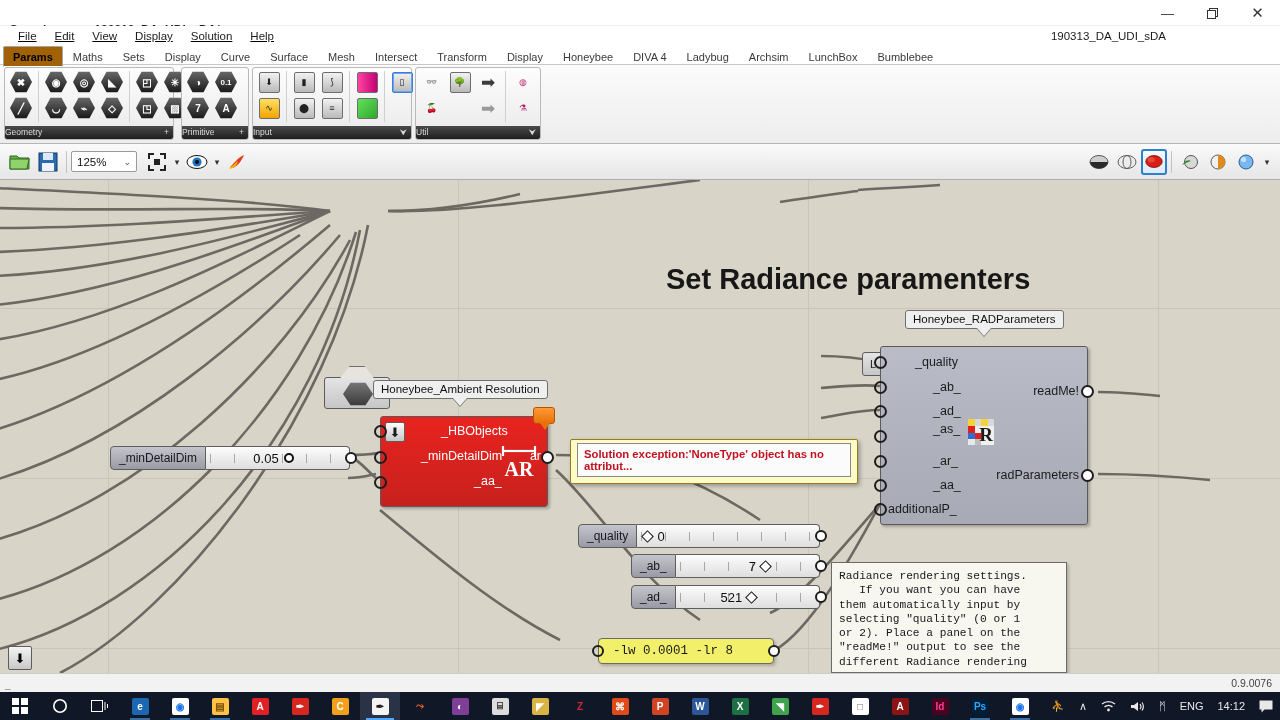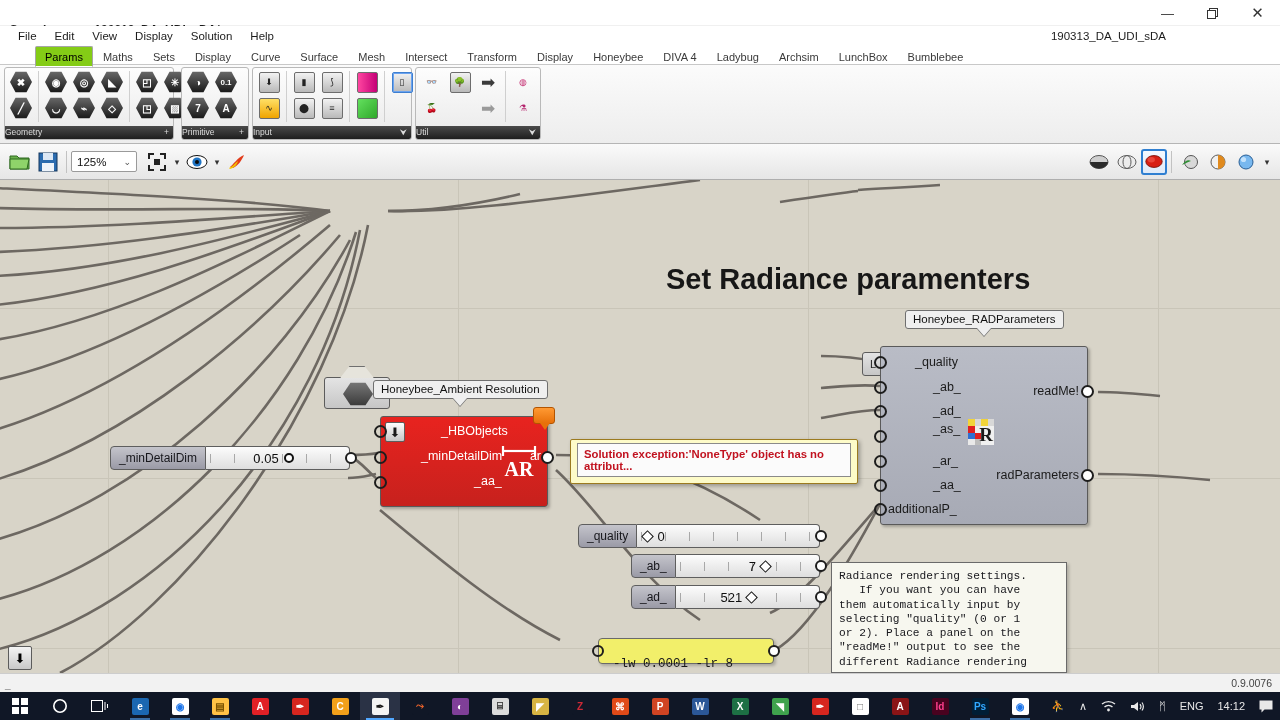--- a/index.html
+++ b/index.html
@@ -23,43 +23,44 @@
   .winbtn {
     width: 45px; height: 26px; display: flex; align-items: center; justify-content: center;
     font-size: 13px; color: #333;
   }
   .winbtn.close { font-size: 15px; }
 
   
   .menubar {
     position: absolute; left: 0; top: 26px; width: 1175px; height: 20px;
     background: #ffffff;
+    text-decoration: underline;
   }
   .menubar .items { display: flex; padding-left: 9px; }
   .menubar .mi {
     font-size: 11.5px; color: #1b1b1b; padding: 3px 9px 3px 9px; line-height: 14px;
   }
   .docname {
     position: absolute; right: 9px; top: 4px; font-size: 11.5px; color: #1b1b1b;
   }
 
   
   .tabbar {
     position: absolute; left: 0; top: 46px; width: 1280px; height: 19px;
     background: #ffffff; border-bottom: 1px solid #c8c8c8;
   }
   .tabbar .items { display: flex; padding-left: 3px; }
   .tab {
     font-size: 11px; color: #3a3a3a; padding: 3px 9px 2px 9px; line-height: 14px;
     border: 1px solid transparent; border-bottom: none;
   }
   .tab.active {
-    background: #84cc16; border: 1px solid #a6a6a6; border-bottom: 1px solid #ffffff;
-    color: #000; font-weight: normal; border-radius: 2px 2px 0 0;
-    position: relative; z-index: 3; margin-left: 32px;
+    background: #a16207; border: 1px solid #a6a6a6; border-bottom: 1px solid #ffffff;
+    color: #000; font-weight: bold; border-radius: 2px 2px 0 0;
+    position: relative; z-index: 3;
   }
 
   
   .ribbon {
     position: absolute; left: 0; top: 65px; width: 1280px; height: 79px;
     background: linear-gradient(#fbfbfb, #ededed);
     border-bottom: 1px solid #b5b5b5;
   }
   .grp {
     position: absolute; top: 2px; height: 73px;
@@ -213,21 +214,21 @@
     position: absolute; background: #f7f7ef; border: 1px solid #6a6a6a;
     box-shadow: 2px 2px 3px rgba(0,0,0,0.2);
   }
   .ghpanel.yellow { background: #f2ef6a; border-radius: 4px; }
   .ghpanel pre {
     font-family: "Liberation Mono", monospace; font-size: 11.2px; color: #18181d;
     line-height: 14.3px; white-space: pre; padding: 6px 7px;
   }
   .ghpanel.yellow .txt {
     font-family: "Liberation Mono", monospace; font-size: 12.5px; color: #1b1b1b;
-    padding: 5px 14px; white-space: nowrap; margin-top: 13px;
+    padding: 5px 14px; white-space: nowrap;
   }
 
   
   .errbox {
     position: absolute; border: 1px solid #9b7a1f; border-radius: 2px;
     background: #fdfbc8; box-shadow: 2px 2px 4px rgba(0,0,0,0.3); overflow: hidden;
   }
   .errbox .hdr {
     background: linear-gradient(#fcd98a,#f6c65f); height: 26px;
     display: flex; align-items: center; gap: 7px; padding: 0 8px;

